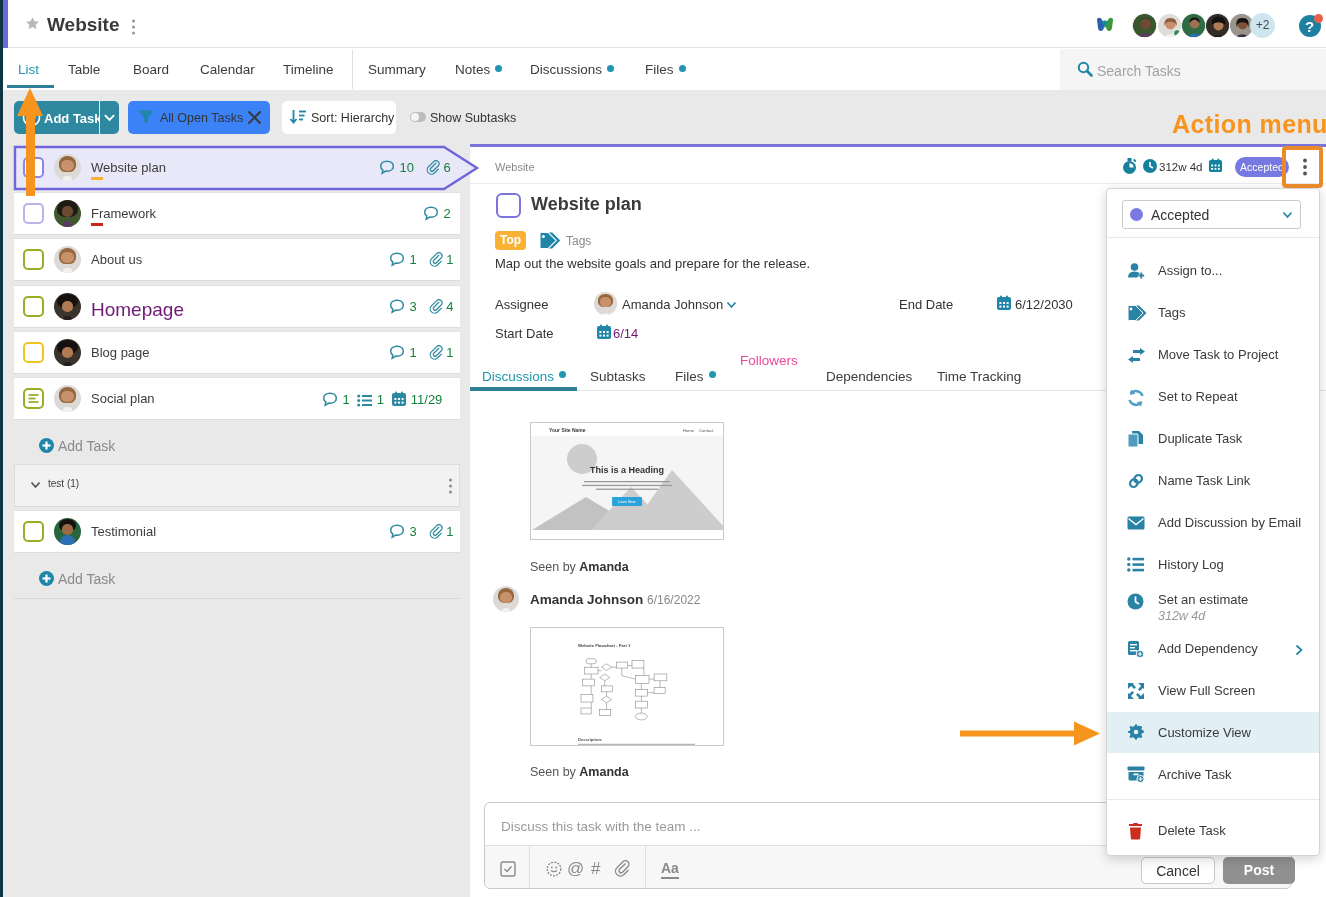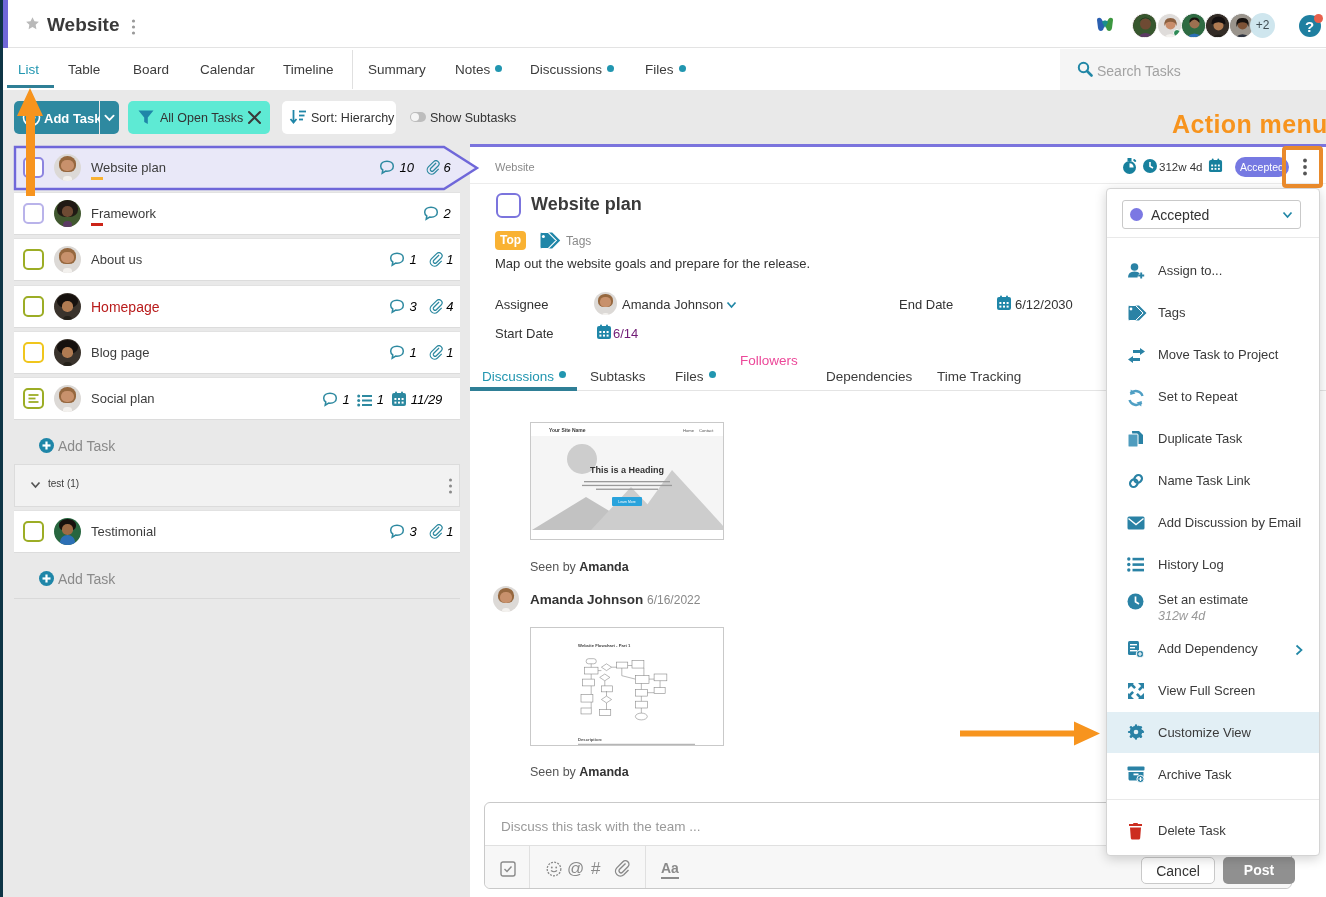--- a/index.html
+++ b/index.html
@@ -17,21 +17,21 @@
 .tab.act { color:#2196b0; }
 .tdot { display:inline-block; width:7px; height:7px; border-radius:50%; background:#2196b0; vertical-align:2px; margin-left:5px; }
 #tabund { left:7px; top:85px; width:47px; height:3px; background:#2f7f96; }
 #tsep { left:352px; top:50px; width:1px; height:39px; background:#e0e0e0; }
 #searchbox { left:1060px; top:49px; width:266px; height:41px; background:#f5f5f5; }
 
 #toolbar { left:3px; top:90px; width:1323px; height:807px; background:#e9e9e9; }
 
 .row { position:absolute; left:14px; width:446px; height:41px; background:#fff; box-shadow:0 1px 0 #dcdcdc, 0 -1px 0 #e2e2e2; }
 .cb { position:absolute; left:9px; top:10px; width:21px; height:21px; border-radius:5px; border:2px solid #9cad25; background:#fff; }
-.meta { font-size:13px; color:#000000; white-space:nowrap;font-style:italic; }
+.meta { font-size:13px; color:#15803d; white-space:nowrap; }
 .mi { vertical-align:-3px; }
 .havt { position:absolute; top:13px; width:25px; height:25px; border-radius:50%; overflow:hidden; border:1px solid #fff; }
 .gdot { position:absolute; right:0px; bottom:0px; width:8px; height:8px; border-radius:50%; background:#2e8b57; border:1px solid #fff; }
 .avt-w, .avt-m1, .avt-m2, .avt-m3 { width:27px; height:27px; border-radius:50%; display:block; overflow:hidden; }
 .avt-w { background:#dcd9d6; }
 .avt-w::before { content:""; position:absolute; left:18%; top:7%; width:64%; height:58%; border-radius:48% 48% 40% 40%; background:#96683f; }
 .avt-w::after { content:""; position:absolute; left:26%; top:22%; width:48%; height:42%; border-radius:45%; background:#c8916c; box-shadow:0 14px 0 -2px #f3f1ee; }
 .avt-m1 { background:#41582f; }
 .avt-m1::before { content:""; position:absolute; left:11%; top:0%; width:78%; height:62%; border-radius:50% 50% 42% 42%; background:#201a14; }
 .avt-m1::after { content:""; position:absolute; left:28%; top:24%; width:44%; height:40%; border-radius:45%; background:#6e4a33; box-shadow:0 14px 0 -1px #5b3a63; }
@@ -134,21 +134,21 @@
         <line x1="9.5" y1="5.5" x2="9.5" y2="13.5" stroke="#fff" stroke-width="1.8"></line>
         <line x1="5.5" y1="9.5" x2="13.5" y2="9.5" stroke="#fff" stroke-width="1.8"></line>
       </svg>
     <span class="abs" style="left:30px;top:10px;font-size:13px;font-weight:bold;color:#fff;white-space:nowrap">Add Task</span>
   </div>
   <div class="abs" style="left:100px;top:101px;width:19px;height:33px;background:#2e89a0;border-radius:0 5px 5px 0;">
     <svg class="abs" style="left:4px;top:13px" width="11" height="8" viewBox="0 0 12 8">
         <path d="M1.5 1.5 L6 6 L10.5 1.5" fill="none" stroke="#fff" stroke-width="2" stroke-linecap="round"></path>
       </svg>
   </div>
-  <div class="abs" style="left:128px;top:101px;width:142px;height:33px;background:#5eead4;border-radius:5px;">
+  <div class="abs" style="left:128px;top:101px;width:142px;height:33px;background:#3b82f6;border-radius:5px;">
     <svg class="abs" style="left:10px;top:9px" width="16" height="15" viewBox="0 0 16 15">
         <path d="M0.5 0.5 H15.5 L9.8 7.5 V14 L6.2 12 V7.5 Z" fill="#1f86a8"></path>
       </svg>
     <span class="abs" style="left:32px;top:10px;font-size:12.5px;color:#333">All Open Tasks</span>
     <svg class="abs" style="left:119px;top:9px" width="15" height="15" viewBox="0 0 15 15">
         <path d="M2 2 L13 13 M13 2 L2 13" stroke="#3a3a3a" stroke-width="2" stroke-linecap="round"></path>
       </svg>
   </div>
   <div class="abs" style="left:282px;top:101px;width:114px;height:33px;background:#fff;border-radius:5px;">
     <svg class="abs" style="left:7px;top:8px" width="18" height="17" viewBox="0 0 18 17">
@@ -195,21 +195,21 @@
   <span class="abs" style="left:91px;top:252px;font-size:13px;color:#3c3c3c">About us</span>
   <span class="abs meta" style="left:389px;top:252px"><svg width="17" height="15" viewBox="0 0 17 15" class="mi">
         <path d="M8 1.2 C4.2 1.2 1.7 3.4 1.7 6.2 C1.7 7.8 2.5 9.2 3.8 10 L3.2 13.2 L6.7 11.1 C7.1 11.2 7.6 11.2 8 11.2 C11.8 11.2 14.3 9 14.3 6.2 C14.3 3.4 11.8 1.2 8 1.2 Z" fill="none" stroke="#2d89a0" stroke-width="1.5"></path>
       </svg> 1&nbsp;&nbsp; <svg width="15" height="15" viewBox="0 0 16 16" class="mi">
         <path d="M11.8 3.2 L6.2 8.8 a1.9 1.9 0 0 0 2.7 2.7 L14 6.4 a3.3 3.3 0 0 0 -4.7 -4.7 L3.6 7.4 a4.6 4.6 0 0 0 6.5 6.5 L14.6 9.4" fill="none" stroke="#2d89a0" stroke-width="1.3"></path>
       </svg> 1</span>
 
   <div class="row" style="top:286px"></div>
   <span class="abs cb" style="left:23px;top:296px"></span>
   <span class="abs avt-m2" style="left:54px;top:293px"></span>
-  <span class="abs" style="left:91px;top:299px;font-size:14px;color:#b91c1c">Homepage</span>
+  <span class="abs" style="left:91px;top:299px;font-size:19px;color:#701a75">Homepage</span>
   <span class="abs meta" style="left:389px;top:299px"><svg width="17" height="15" viewBox="0 0 17 15" class="mi">
         <path d="M8 1.2 C4.2 1.2 1.7 3.4 1.7 6.2 C1.7 7.8 2.5 9.2 3.8 10 L3.2 13.2 L6.7 11.1 C7.1 11.2 7.6 11.2 8 11.2 C11.8 11.2 14.3 9 14.3 6.2 C14.3 3.4 11.8 1.2 8 1.2 Z" fill="none" stroke="#2d89a0" stroke-width="1.5"></path>
       </svg> 3&nbsp;&nbsp; <svg width="15" height="15" viewBox="0 0 16 16" class="mi">
         <path d="M11.8 3.2 L6.2 8.8 a1.9 1.9 0 0 0 2.7 2.7 L14 6.4 a3.3 3.3 0 0 0 -4.7 -4.7 L3.6 7.4 a4.6 4.6 0 0 0 6.5 6.5 L14.6 9.4" fill="none" stroke="#2d89a0" stroke-width="1.3"></path>
       </svg> 4</span>
 
   <div class="row" style="top:332px"></div>
   <span class="abs cb" style="left:23px;top:342px;border-color:#f0c61d"></span>
   <span class="abs avt-m2" style="left:54px;top:339px"></span>
   <span class="abs" style="left:91px;top:345px;font-size:13px;color:#3c3c3c">Blog page</span>

